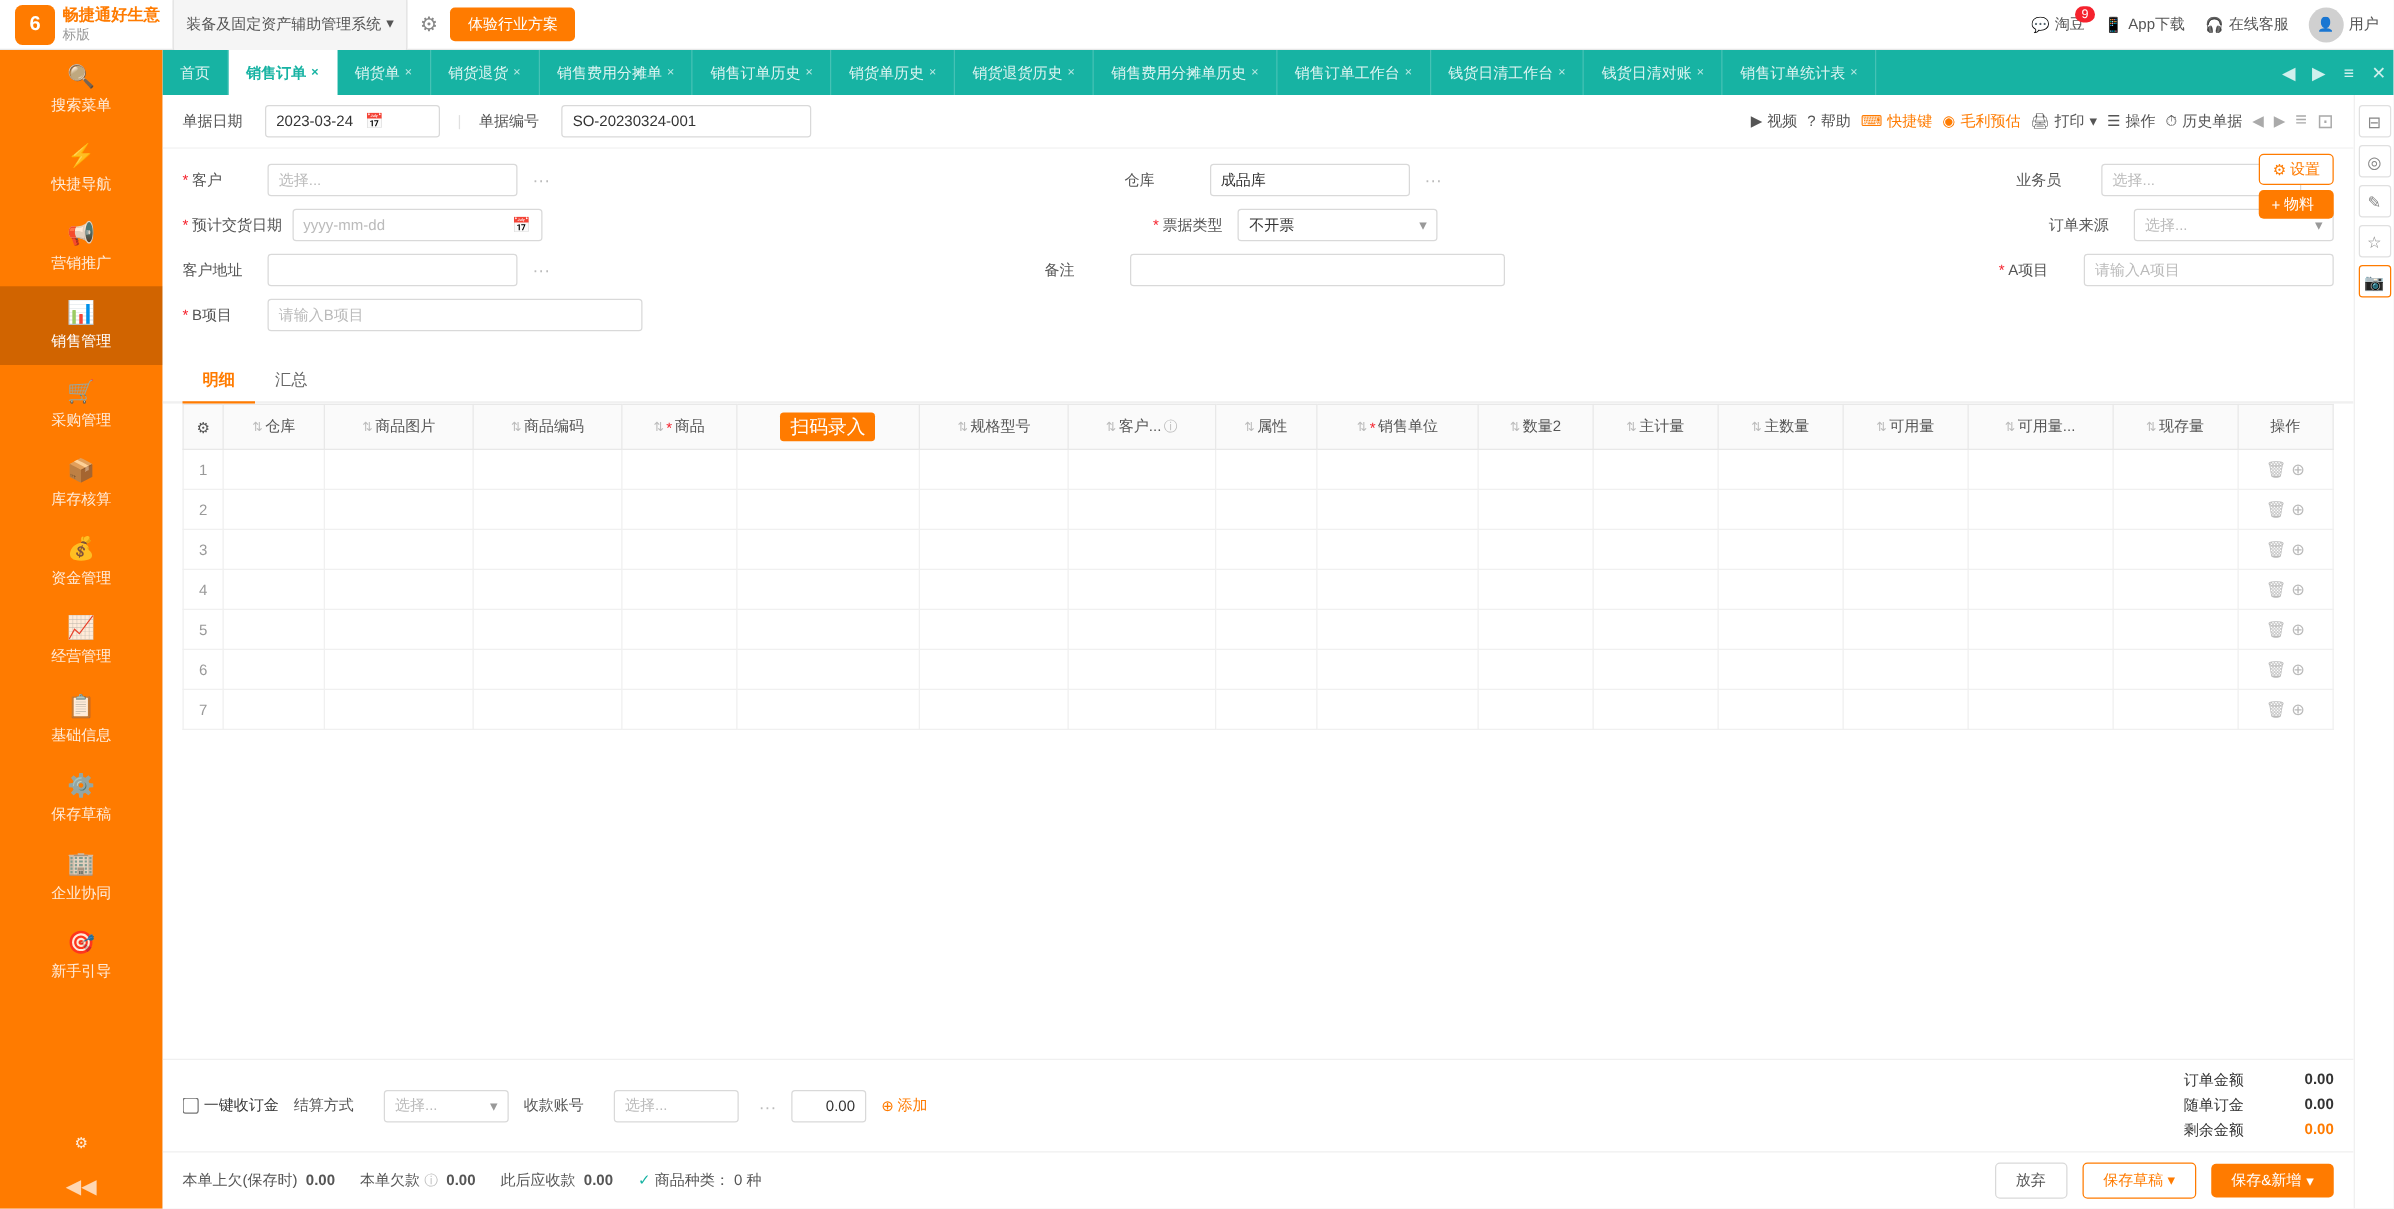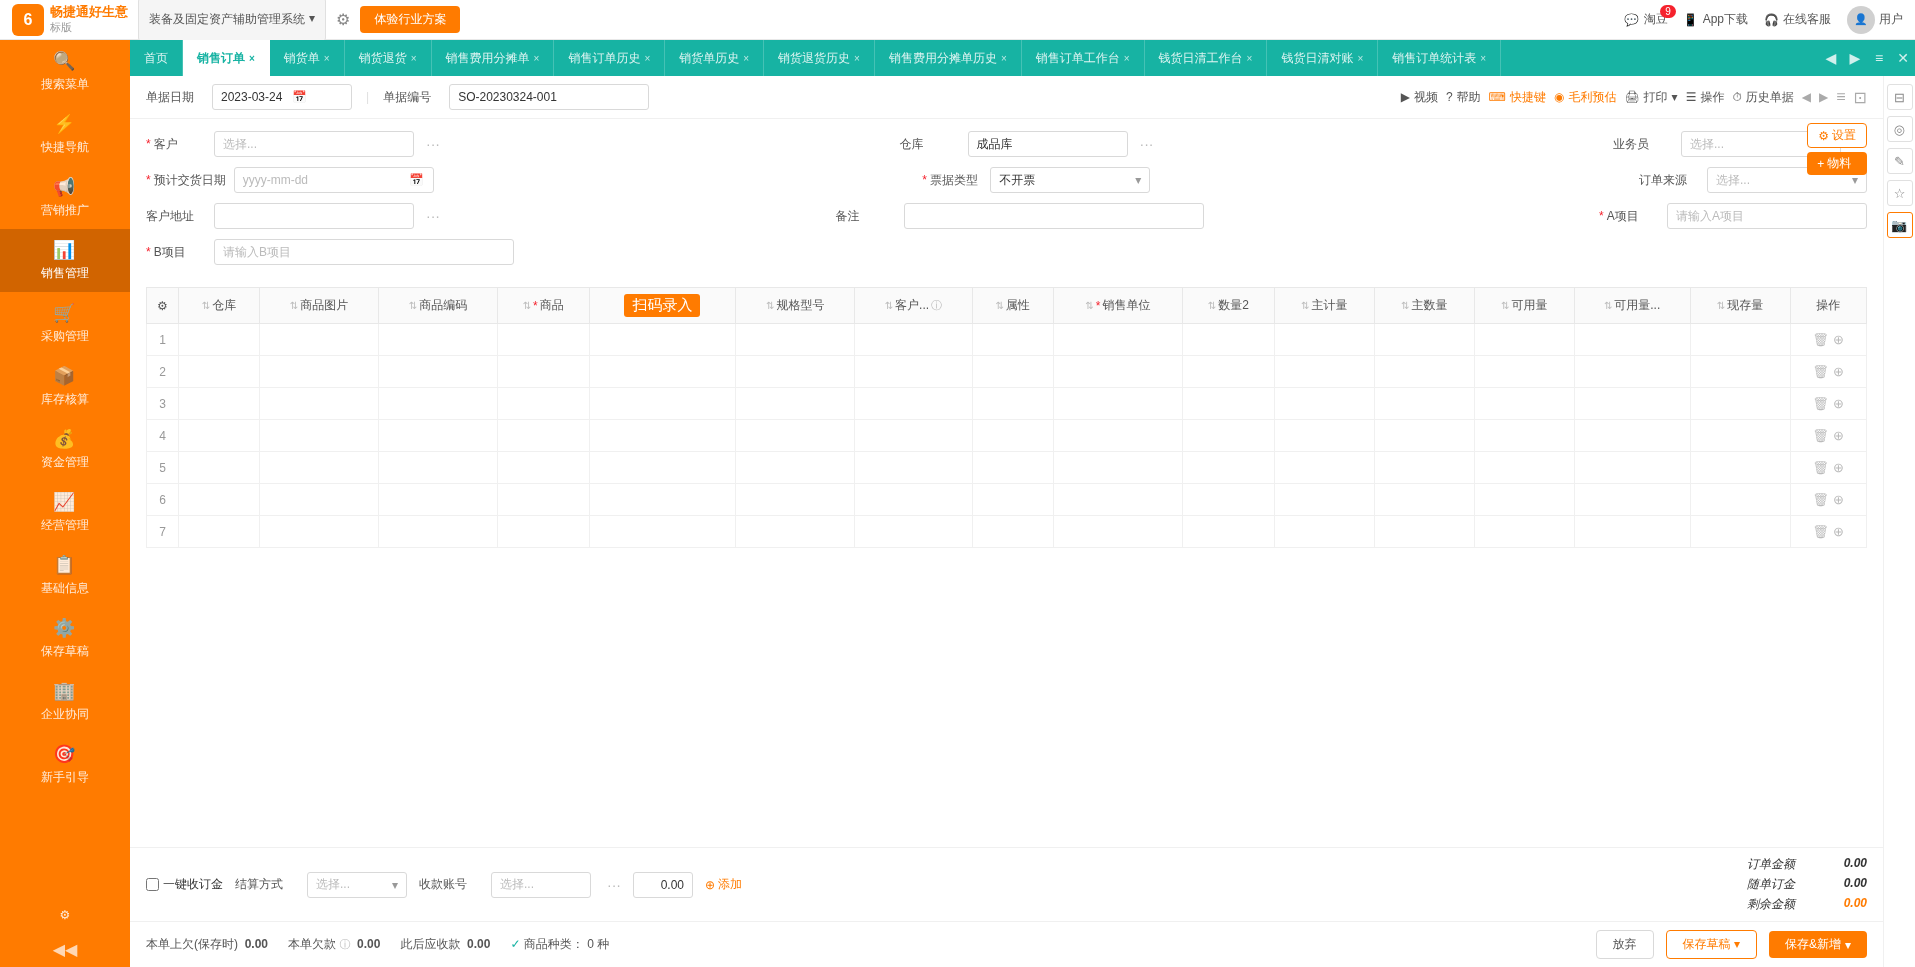--- a/index.html
+++ b/index.html
@@ -404,20 +404,24 @@
           </div>
 
           <div class="form-row">
             <span class="form-label required">B项目</span>
             <div class="form-input placeholder" style="min-width:300px;">
               <span style="color:#bbb;">请输入B项目</span>
             </div>
           </div>
         </div>
 
+        <div class="detail-tabs">
+          <div class="detail-tab active">明细</div>
+          <div class="detail-tab">汇总</div>
+        </div>
 
         <div class="table-container">
           <table class="data-table">
             <thead>
               <tr>
                 <th class="settings-col"><span>⚙</span></th>
                 <th>
                     <div class="th-sort">
                       <span class="sort-icon">⇅</span>
                       <span>仓库</span>
@@ -697,21 +701,21 @@
           </div>
           <span class="ellipsis-btn">···</span>
           <div class="amount-input">
             <span>0.00</span>
           </div>
           <div class="add-btn">
             <span>⊕</span>
             <span>添加</span>
           </div>
 
-          <div style="margin-left:auto;display:flex;flex-direction:column;align-items:flex-end;gap:3px;font-style:italic;">
+          <div style="margin-left:auto;display:flex;flex-direction:column;align-items:flex-end;gap:3px;">
             <div class="footer-summary-row">
               <span>订单金额</span>
               <span class="amount-val">0.00</span>
             </div>
             <div class="footer-summary-row">
               <span>随单订金</span>
               <span class="amount-val">0.00</span>
             </div>
             <div class="footer-summary-row">
               <span>剩余金额</span>

